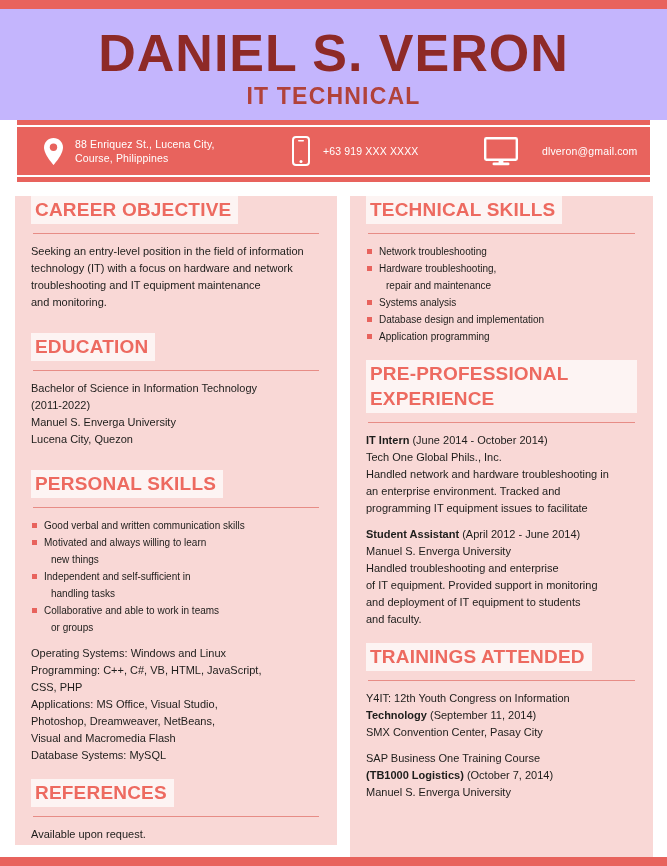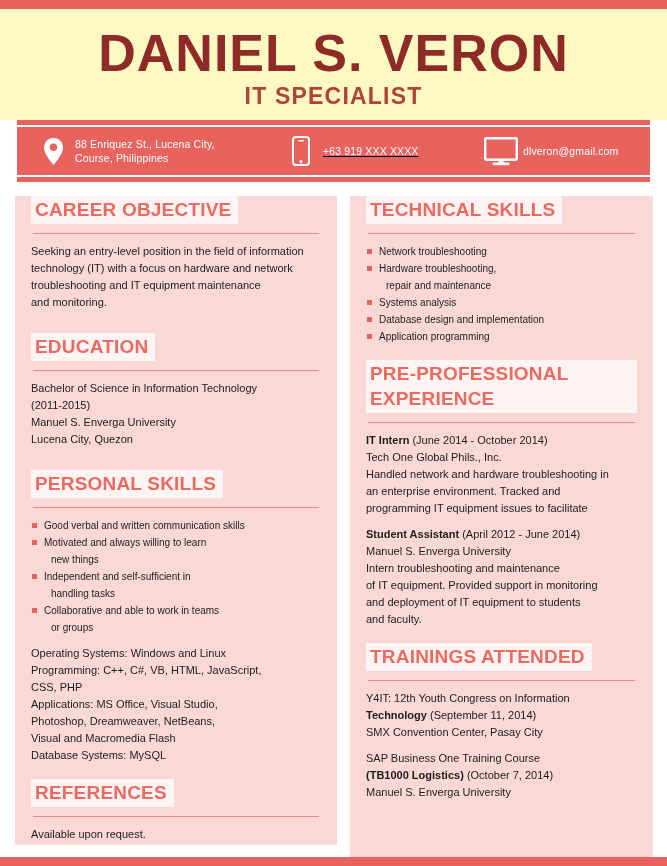--- a/index.html
+++ b/index.html
@@ -30,21 +30,21 @@
     width: 667px; height: 9px;
     background: #e8635d;
   }
 
   
   .header {
     position: absolute;
     left: 0; top: 9px;
     width: 667px;
     height: 111px;
-    background: #fef9c3;
+    background: #c4b5fd;
     text-align: center;
   }
   .name {
     margin-top: 16px;
     font-size: 52px;
     line-height: 56px;
     font-weight: bold;
     letter-spacing: 1px;
     color: #8e2a27;
     white-space: nowrap;
@@ -77,22 +77,22 @@
     height: 48px;
     margin: 2px 0;
     background: #e8635d;
     padding-left: 14px;
   }
   .contact-item {
     display: flex;
     align-items: center;
   }
   .ci-loc  { width: 248px; }
-  .ci-tel  { width: 200px; text-decoration: underline; }
-  .ci-mail { flex: 1; }
+  .ci-tel  { width: 200px; }
+  .ci-mail { flex: 1; gap: 19px; }
 
   .ci-icon {
     width: 44px;
     display: flex;
     justify-content: center;
     align-items: center;
     flex: 0 0 44px;
   }
   .ci-text {
     color: #ffffff;
@@ -167,21 +167,21 @@
 </style>
 </head>
 <body>
 
 <div class="page">
 
   <div class="rule-top"></div>
 
   <div class="header">
     <div class="name">DANIEL S. VERON</div>
-    <div class="subtitle">IT SPECIALIST</div>
+    <div class="subtitle">IT TECHNICAL</div>
   </div>
 
   <div class="contact-wrap">
     <div class="contact-stripe"></div>
 
     <div class="contact-bar">
 
       <div class="contact-item ci-loc">
         <span class="ci-icon">
           <svg width="19" height="27" viewBox="0 0 19 27">
@@ -235,21 +235,21 @@
       </div>
     </div>
 
     <div class="gap-lg"></div>
 
     <div class="sect">
       <div class="sect-head">EDUCATION</div>
       <div class="divider"></div>
       <div class="body-text">
         <div class="bold">Bachelor of Science in Information Technology</div>
-        <div class="bold">(2011-2015)</div>
+        <div class="bold">(2011-2022)</div>
         <div>Manuel S. Enverga University</div>
         <div>Lucena City, Quezon</div>
       </div>
     </div>
 
     <div class="gap-lg"></div>
 
     <div class="sect">
       <div class="sect-head">PERSONAL SKILLS</div>
       <div class="divider"></div>
@@ -314,21 +314,21 @@
         <div class="italic">Handled network and hardware troubleshooting in</div>
         <div class="italic">an enterprise environment. Tracked and</div>
         <div class="italic">programming IT equipment issues to facilitate</div>
       </div>
 
       <div class="gap-sm"></div>
 
       <div class="body-text">
         <div class="entry-title"><span>Student Assistant</span> <span class="reg">(April 2012 - June 2014)</span></div>
         <div>Manuel S. Enverga University</div>
-        <div class="italic">Intern troubleshooting and maintenance</div>
+        <div class="italic">Handled troubleshooting and enterprise</div>
         <div class="italic">of IT equipment. Provided support in monitoring</div>
         <div class="italic">and deployment of IT equipment to students</div>
         <div class="italic">and faculty.</div>
       </div>
     </div>
 
     <div class="gap-md"></div>
 
     <div class="sect">
       <div class="sect-head">TRAININGS ATTENDED</div>

